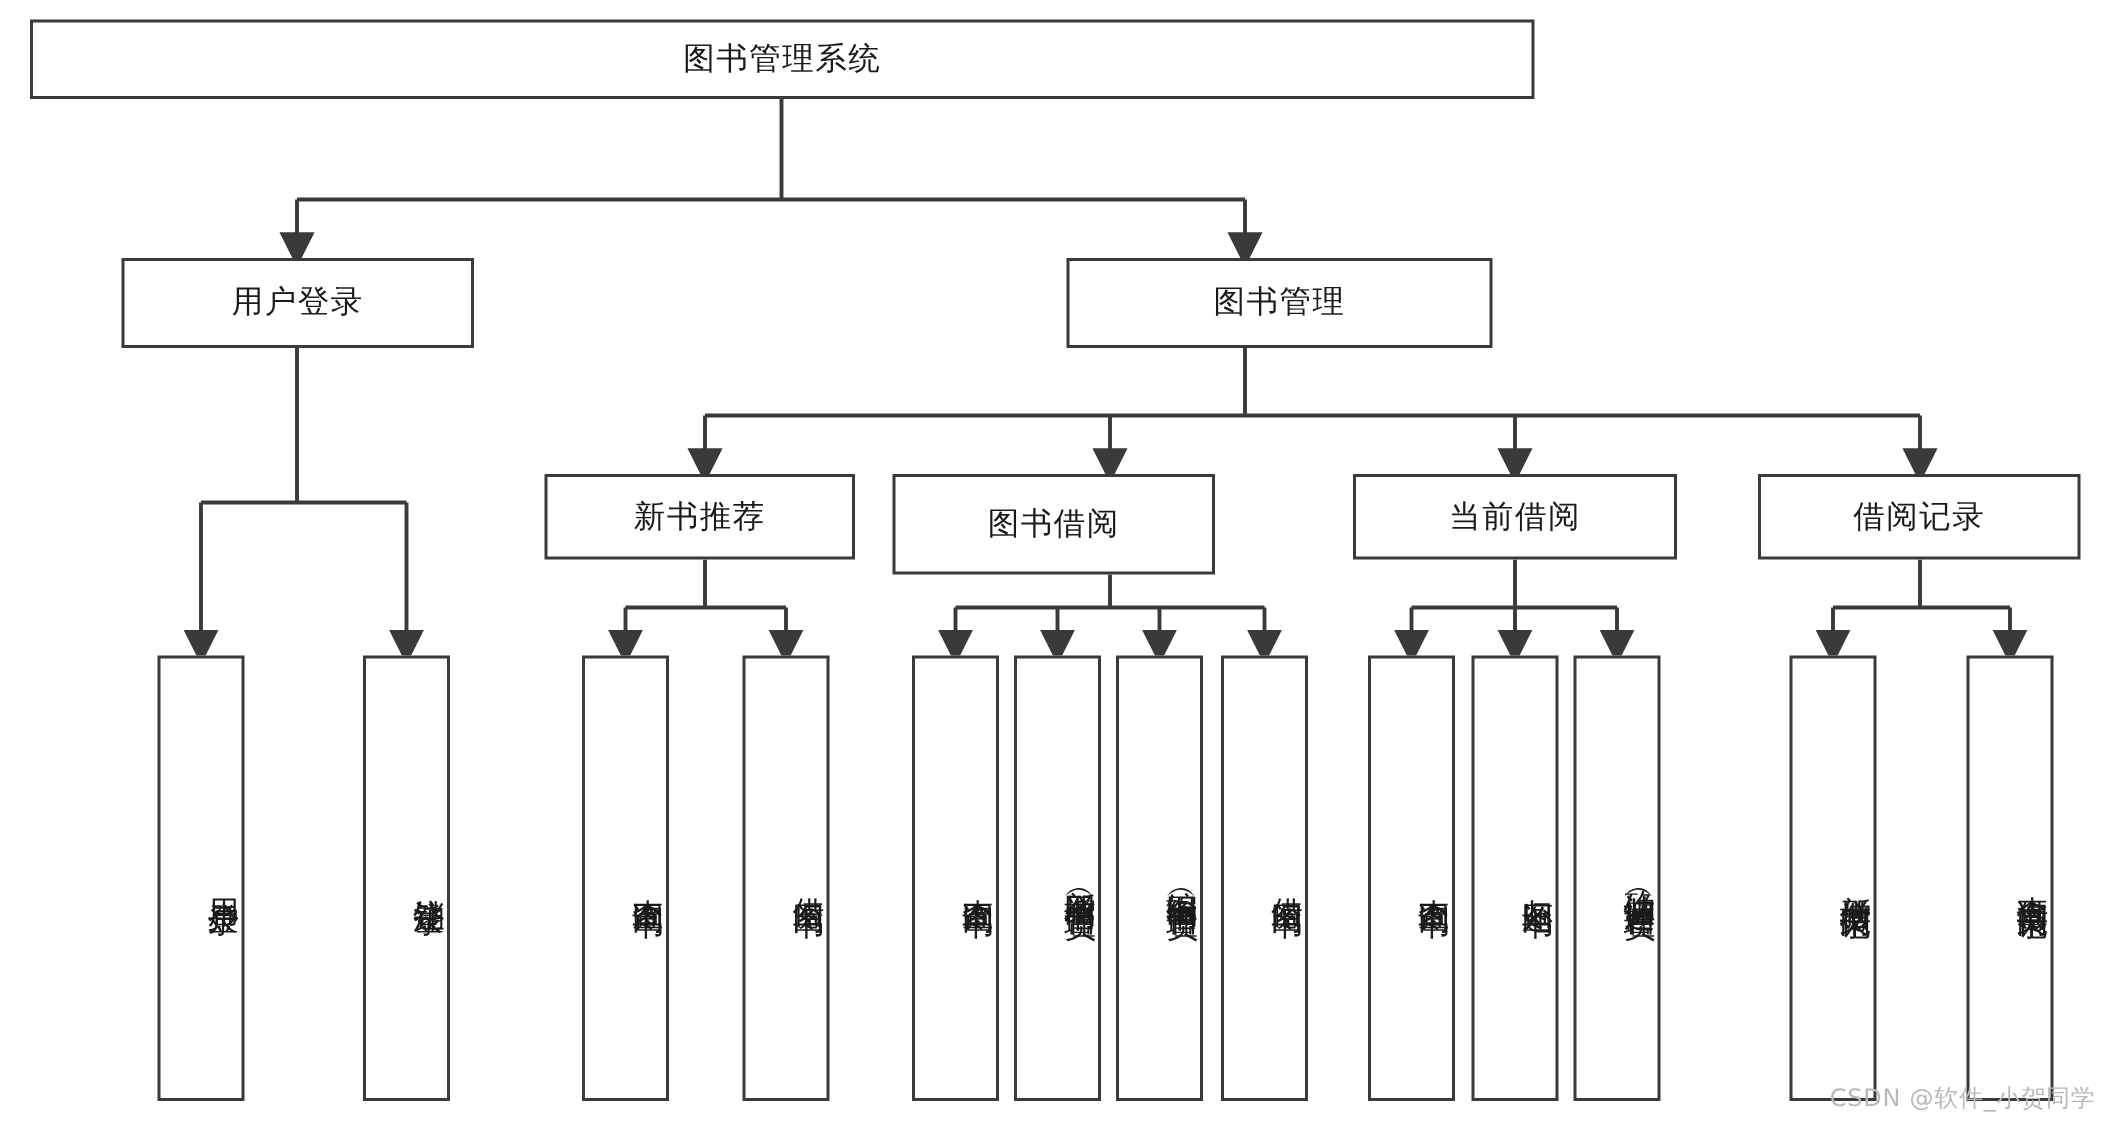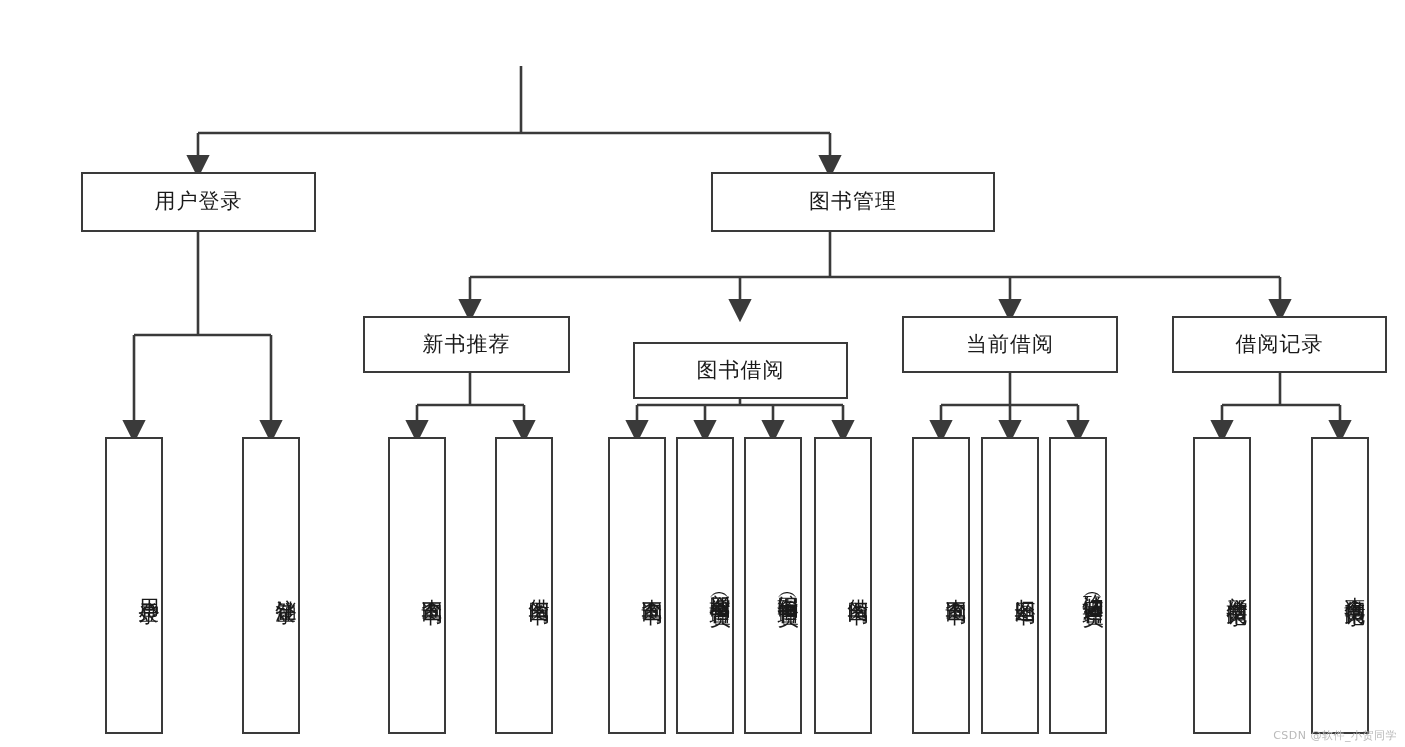--- a/index.html
+++ b/index.html
@@ -55,21 +55,21 @@
   .node.leaf.tall {
     align-items: flex-start;
   }
   .leaf-text {
     display: block;
   }
   #watermark {
     position: absolute;
     right: 8px;
     bottom: 4px;
-    font-size: 11px;
+    font-size: 16px;
     color: #b9b9b9;
     letter-spacing: 0.5px;
     white-space: nowrap;
   }
 </style>
 </head>
 <body>
 
 <div id="canvas">
 
@@ -116,32 +116,35 @@
       <path d="M1010,405 L1010,425" marker-end="url(#arrow)"></path>
       <path d="M1078,405 L1078,425" marker-end="url(#arrow)"></path>
 
       <path d="M1280,373 L1280,405"></path>
       <path d="M1222,405 L1340,405"></path>
       <path d="M1222,405 L1222,425" marker-end="url(#arrow)"></path>
       <path d="M1340,405 L1340,425" marker-end="url(#arrow)"></path>
     </g>
   </svg>
 
+  <div class="node h" style="left:20px; top:13px; width:1003px; height:53px;">
+    <span>图书管理系统</span>
+  </div>
 
   <div class="node h" style="left:81px; top:172px; width:235px; height:60px;">
     <span>用户登录</span>
   </div>
   <div class="node h" style="left:711px; top:172px; width:284px; height:60px;">
     <span>图书管理</span>
   </div>
 
   <div class="node h" style="left:363px; top:316px; width:207px; height:57px;">
     <span>新书推荐</span>
   </div>
-  <div class="node h" style="left:633px; top:316px; width:215px; height:57px;margin-top:26px;">
+  <div class="node h" style="left:595px; top:316px; width:215px; height:67px;">
     <span>图书借阅</span>
   </div>
   <div class="node h" style="left:1172px; top:316px; width:215px; height:57px;">
     <span>借阅记录</span>
   </div>
   <div class="node h" style="left:902px; top:316px; width:216px; height:57px;">
     <span>当前借阅</span>
   </div>
 
   <div class="node leaf" style="left:105px; top:437px; width:58px; height:297px;">

